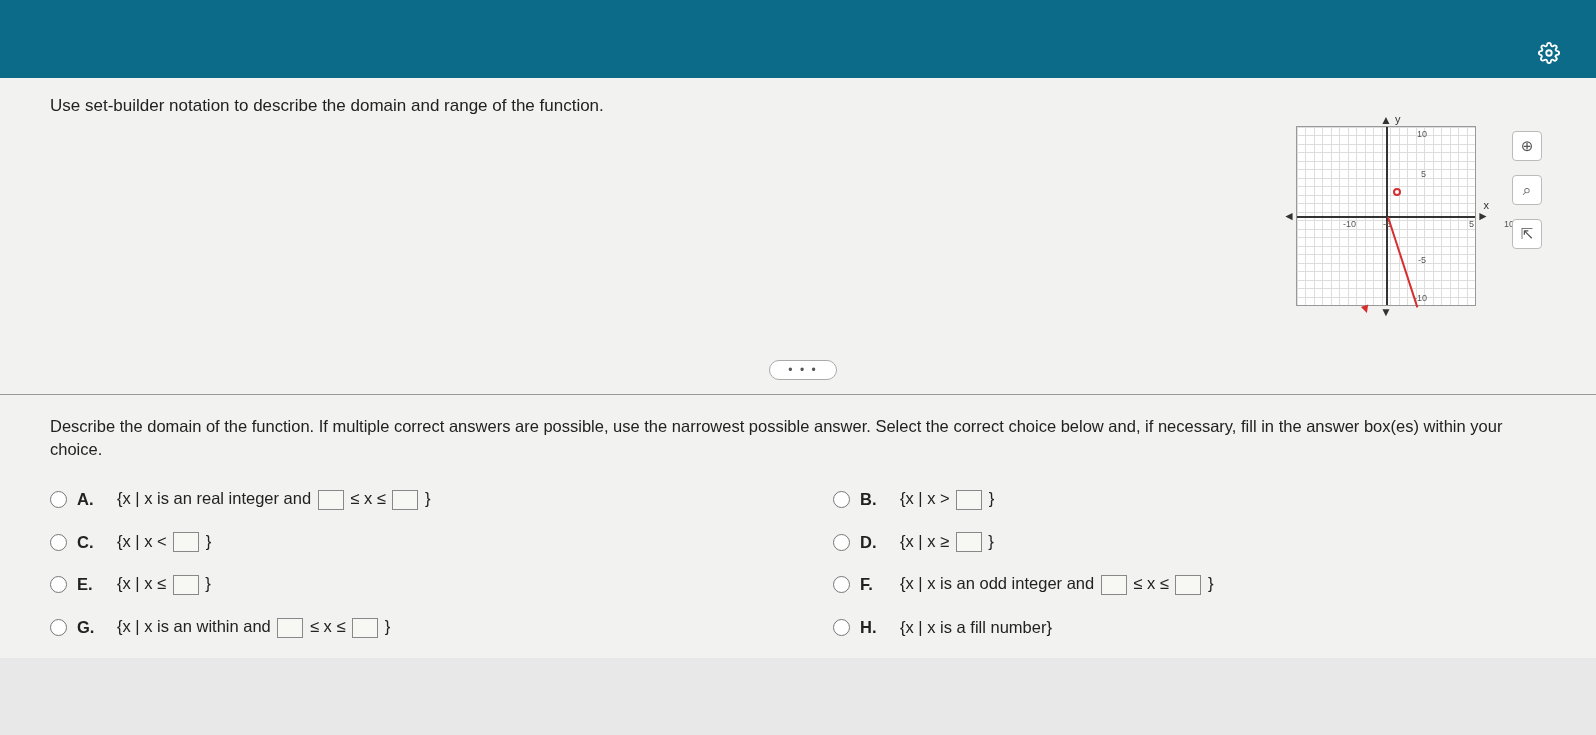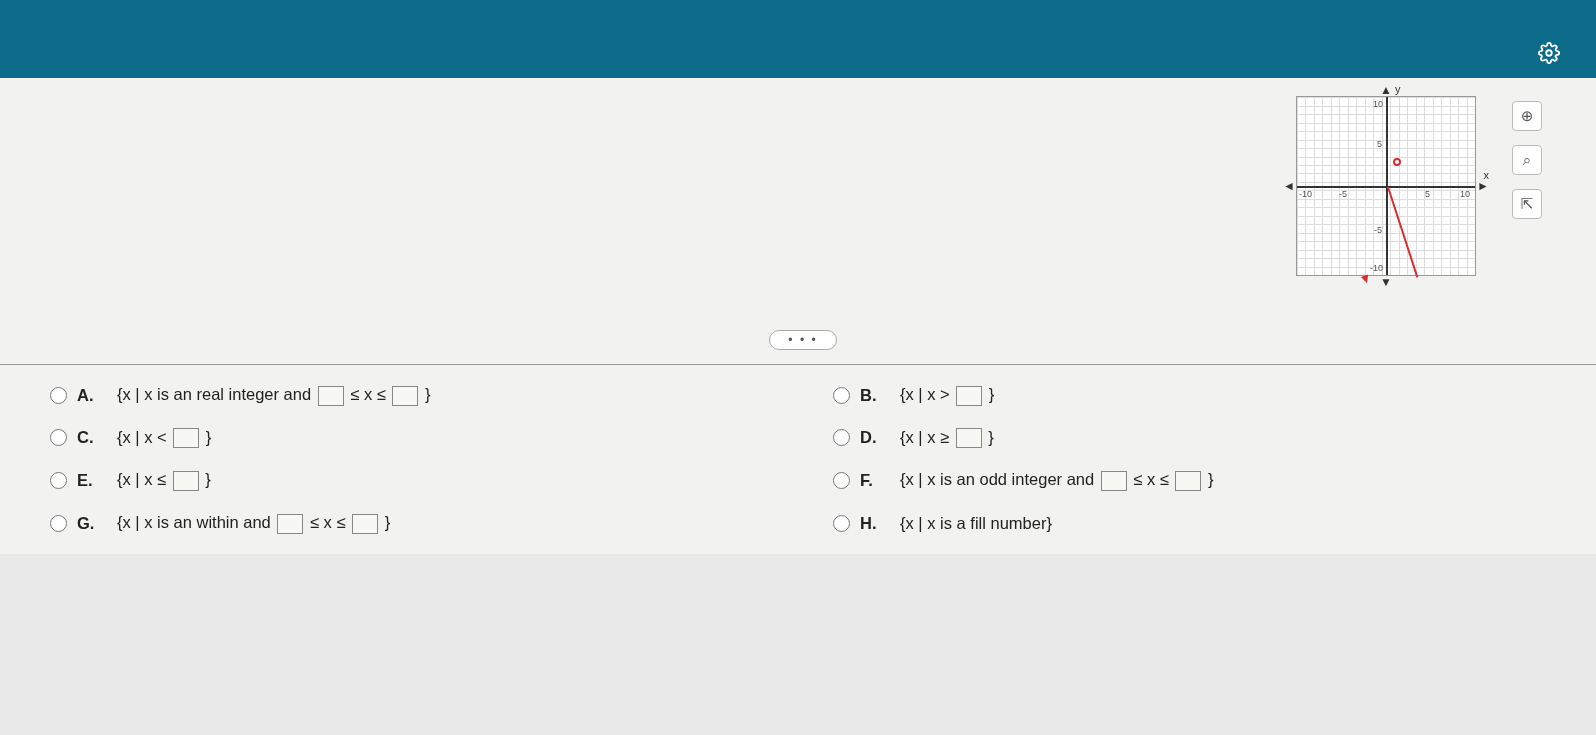--- a/index.html
+++ b/index.html
@@ -60,21 +60,21 @@
   }
   .axis-x, .axis-y { position:absolute; background:#333; }
   .axis-x { left:0; right:0; top:50%; height:1.5px; }
   .axis-y { top:0; bottom:0; left:50%; width:1.5px; }
   .arrow { position:absolute; font-size:12px; color:#333; }
   .arrow.up { left:50%; top:-14px; transform:translateX(-50%); }
   .arrow.dn { left:50%; bottom:-14px; transform:translateX(-50%); }
   .arrow.lf { top:50%; left:-14px; transform:translateY(-50%); }
   .arrow.rt { top:50%; right:-14px; transform:translateY(-50%); }
   .axislbl { position:absolute; font-size:11px; color:#333; }
-  .tick { position:absolute; font-size:9px; color:#555; }
+  .tick { position:absolute; font-size:9px; color:#555;margin-left:44px; }
   .ray {
     position:absolute;
     left:90px; top:90px;
     width:2px; height:95px;
     background:#d62e2e;
     transform-origin: top center;
     transform: rotate(-18deg);
   }
   .ray-arrow {
     position:absolute;
@@ -174,20 +174,21 @@
   <span class="gear">
     <svg width="22" height="22" viewBox="0 0 24 24" fill="none" stroke="currentColor" stroke-width="2">
         <circle cx="12" cy="12" r="3"></circle>
         <path d="M19.4 15a1.7 1.7 0 0 0 .34 1.87l.06.06a2 2 0 1 1-2.83 2.83l-.06-.06a1.7 1.7 0 0 0-1.87-.34 1.7 1.7 0 0 0-1 1.55V21a2 2 0 1 1-4 0v-.09a1.7 1.7 0 0 0-1-1.55 1.7 1.7 0 0 0-1.87.34l-.6.06a2 2 0 1 1-2.83-2.83l.06-.06a1.7 1.7 0 0 0 .34-1.87 1.7 1.7 0 0 0-1.55-1H3a2 2 0 1 1 0-4h.09a1.7 1.7 0 0 0 1.55-1 1.7 1.7 0 0 0-.34-1.87l-.06-.06a2 2 0 1 1 2.83-2.83l.06.06a1.7 1.7 0 0 0 1.87.34H9a1.7 1.7 0 0 0 1-1.55V3a2 2 0 1 1 4 0v.09a1.7 1.7 0 0 0 1 1.55 1.7 1.7 0 0 0 1.87-.34l.06-.06a2 2 0 1 1 2.83 2.83l-.06.06a1.7 1.7 0 0 0-.34 1.87V9a1.7 1.7 0 0 0 1.55 1H21a2 2 0 1 1 0 4h-.09a1.7 1.7 0 0 0-1.55 1z"></path>
       </svg>
   </span>
 </div>
 
 <div class="page">
 
+  <div class="prompt">Use set-builder notation to describe the domain and range of the function.</div>
 
   <div class="top-block">
     <div class="graph-wrap">
       <div class="graph">
         <div class="axis-x"></div>
         <div class="axis-y"></div>
         <span class="arrow up">▲</span>
         <span class="arrow dn">▼</span>
         <span class="arrow lf">◄</span>
         <span class="arrow rt">►</span>
@@ -217,20 +218,21 @@
           <span>⇱</span>
         </div>
     </div>
   </div>
 
   <div class="ellipsis-div">
     <span class="pill">• • •</span>
   </div>
   <hr class="sep">
 
+  <div class="instructions">Describe the domain of the function. If multiple correct answers are possible, use the narrowest possible answer. Select the correct choice below and, if necessary, fill in the answer box(es) within your choice.</div>
 
   <div class="choices">
 
     <div class="choice">
       <input type="radio" name="ans" style="">
       <span class="lbl">A.</span>
       <span class="expr">
         <span>{x | x is an real integer and </span><input class="blank" style=""><span> ≤ x ≤ </span><input class="blank" style=""><span> }</span>
       </span>
     </div>

